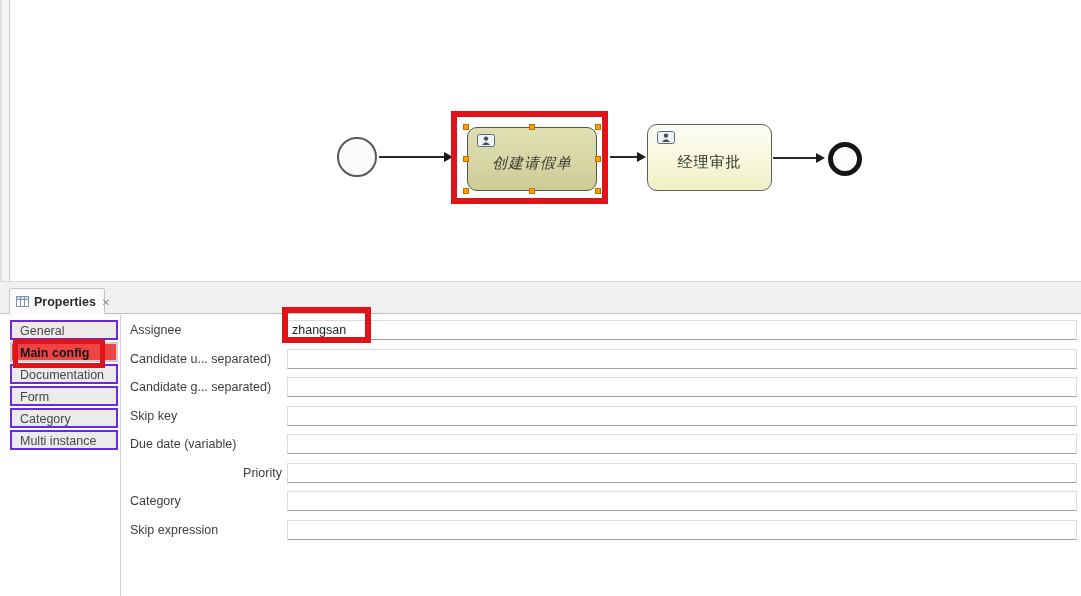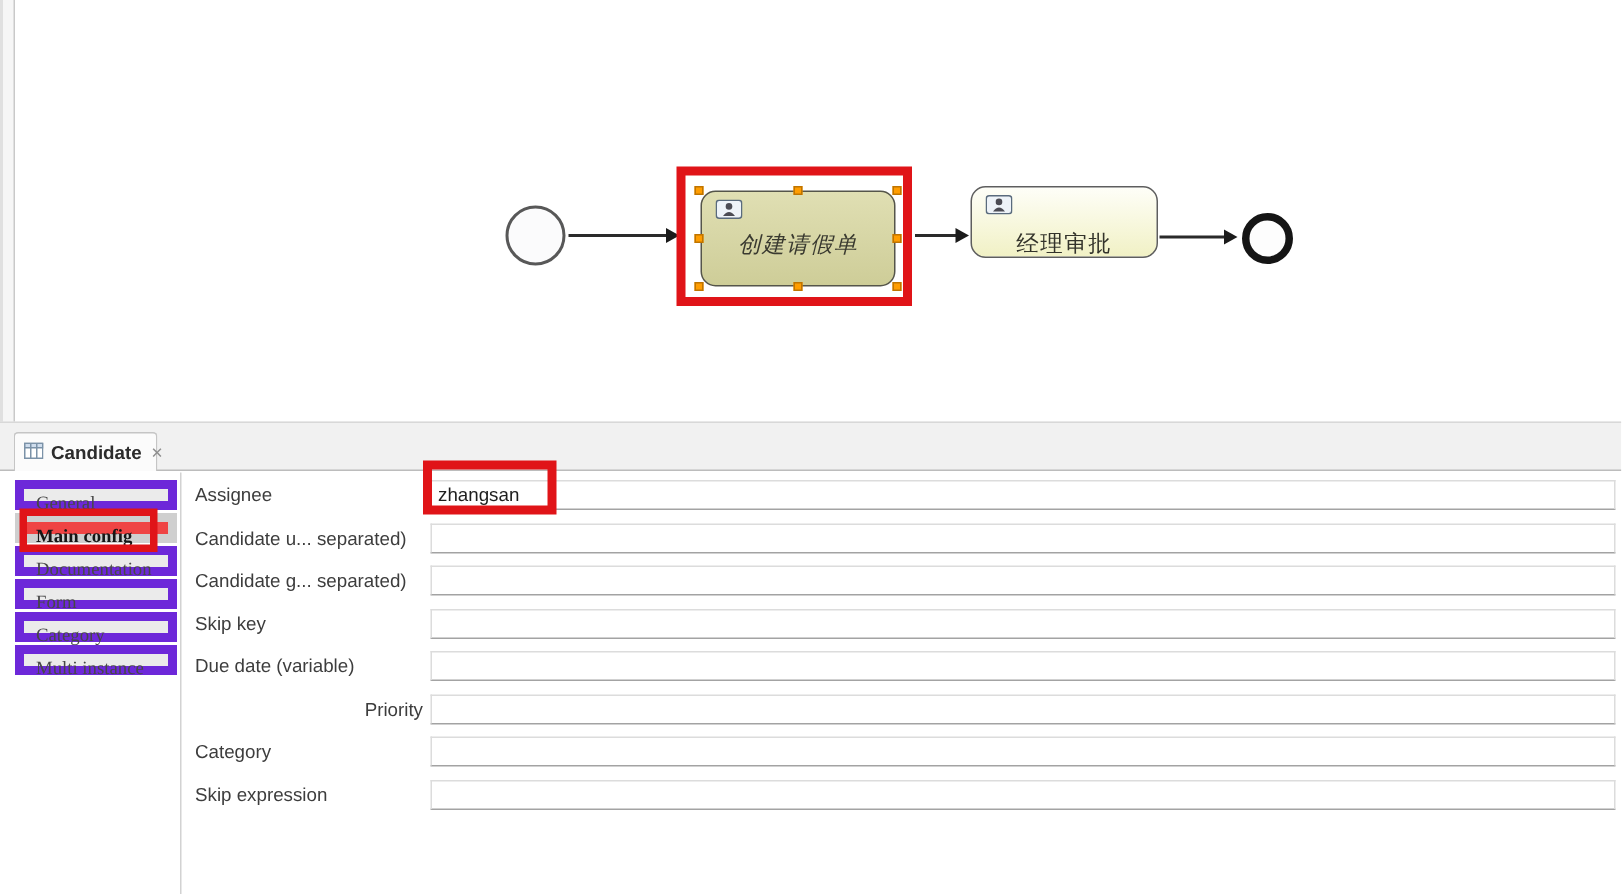--- a/index.html
+++ b/index.html
@@ -14,21 +14,21 @@
   .evt-start{position:absolute;left:337px;top:137px;width:40px;height:40px;border-radius:50%;
              background:#fbfbfc;border:2px solid #585858;box-sizing:border-box;}
   .evt-end{position:absolute;left:828px;top:142px;width:34px;height:34px;border-radius:50%;
            background:#fdfdfd;border:5px solid #151515;box-sizing:border-box;}
   .flow-line{position:absolute;height:1.5px;background:#2a2a2a;}
   .flow-head{position:absolute;width:0;height:0;border-top:5px solid transparent;
              border-bottom:5px solid transparent;border-left:9px solid #1b1b1b;}
   .task{position:absolute;border-radius:10px;box-sizing:border-box;}
   .task-1{left:467px;top:127px;width:130px;height:64px;border:1.5px solid #55554a;
           background:linear-gradient(#e0dfb3,#cecd98);font-style:italic;}
-  .task-2{left:647px;top:124px;width:125px;height:48px;border:1.5px solid #5e5e5e;
+  .task-2{left:647px;top:124px;width:125px;height:67px;border:1.5px solid #5e5e5e;
           background:linear-gradient(#fefef8,#f1f1c5);}
   .task-label{position:absolute;left:0;right:0;top:26px;text-align:center;
               font-family:"DejaVu Serif",serif;font-size:15px;color:#3a3a30;letter-spacing:1px;}
   .task-2 .task-label{top:28px;color:#33332b;}
   .task-icon{position:absolute;left:9px;top:5px;}
   .handle{position:absolute;width:6px;height:6px;background:#ff9d00;border:1px solid #bf7400;box-sizing:border-box;}
 
   
   .anno{position:absolute;border:6px solid #e01418;box-sizing:border-box;pointer-events:none;}
   .anno-task{left:451px;top:111px;width:157px;height:93px;}
@@ -40,22 +40,22 @@
                 border-top:1px solid #d8d8d8;border-bottom:1px solid #bcbcbc;box-sizing:border-box;}
   .view-tab{position:absolute;left:9px;top:6px;height:27px;width:96px;background:#fbfbfb;
             border:1px solid #c5c5c5;border-bottom:none;border-radius:3px 3px 0 0;
             display:flex;align-items:center;gap:5px;padding:0 6px;box-sizing:border-box;}
   .view-tab-label{font-size:12.5px;font-weight:600;color:#2c2c2c;}
   .view-tab-close{font-size:10px;color:#8f8f8f;margin-left:1px;}
 
   .props-body{position:absolute;left:0;top:314px;width:1081px;height:282px;background:#ffffff;}
   .vsep{position:absolute;left:120px;top:1px;bottom:0;width:1px;background:#d2d2d2;height:281px;}
   .side-tab{position:absolute;left:10px;width:108px;height:20px;background:#ebebeb;
-            border:6px solid #6d28d9;box-sizing:border-box;font-size:12.5px;color:#474747;
-            line-height:18px;padding-left:8px;cursor:default;font-family:Liberation Serif, serif;}
+            border:2px solid #6d28d9;box-sizing:border-box;font-size:12.5px;color:#474747;
+            line-height:18px;padding-left:8px;cursor:default;}
   .side-tab.selected{background:#ef4444;border-color:#cfcfcf;font-weight:bold;color:#161616;}
 
   .field-label{position:absolute;left:130px;width:152px;font-size:12.5px;color:#3d3d3d;}
   .field-input{position:absolute;left:287px;width:790px;height:20px;box-sizing:border-box;
                background:#fff;border:1px solid #dcdcdc;border-bottom:1px solid #a3a3a3;
                font-family:"Liberation Sans",sans-serif;font-size:12.5px;color:#1d1d1d;
                padding:0 4px;outline:none;border-radius:0;}
 </style>
 </head>
 <body>
@@ -116,21 +116,21 @@
   <div class="props-header">
     <div class="view-tab">
       <span>
         <svg width="13" height="11" viewBox="0 0 13 11">
           <rect x="0.5" y="0.5" width="12" height="10" fill="#ffffff" stroke="#7b92a8"></rect>
           <rect x="0.5" y="0.5" width="12" height="3" fill="#cfdded" stroke="#7b92a8"></rect>
           <line x1="4.5" y1="0.5" x2="4.5" y2="10.5" stroke="#7b92a8"></line>
           <line x1="8.5" y1="0.5" x2="8.5" y2="10.5" stroke="#7b92a8"></line>
         </svg>
       </span>
-      <span class="view-tab-label">Candidate</span>
+      <span class="view-tab-label">Properties</span>
       <span class="view-tab-close">✕</span>
     </div>
   </div>
 
   <div class="props-body">
     <div class="vsep"></div>
     <div id="side-tabs">
         <div class="side-tab" style="top: 6px;">General</div>
         <div class="side-tab selected" style="top: 28px;">Main config</div>
         <div class="side-tab" style="top: 50px;">Documentation</div>

